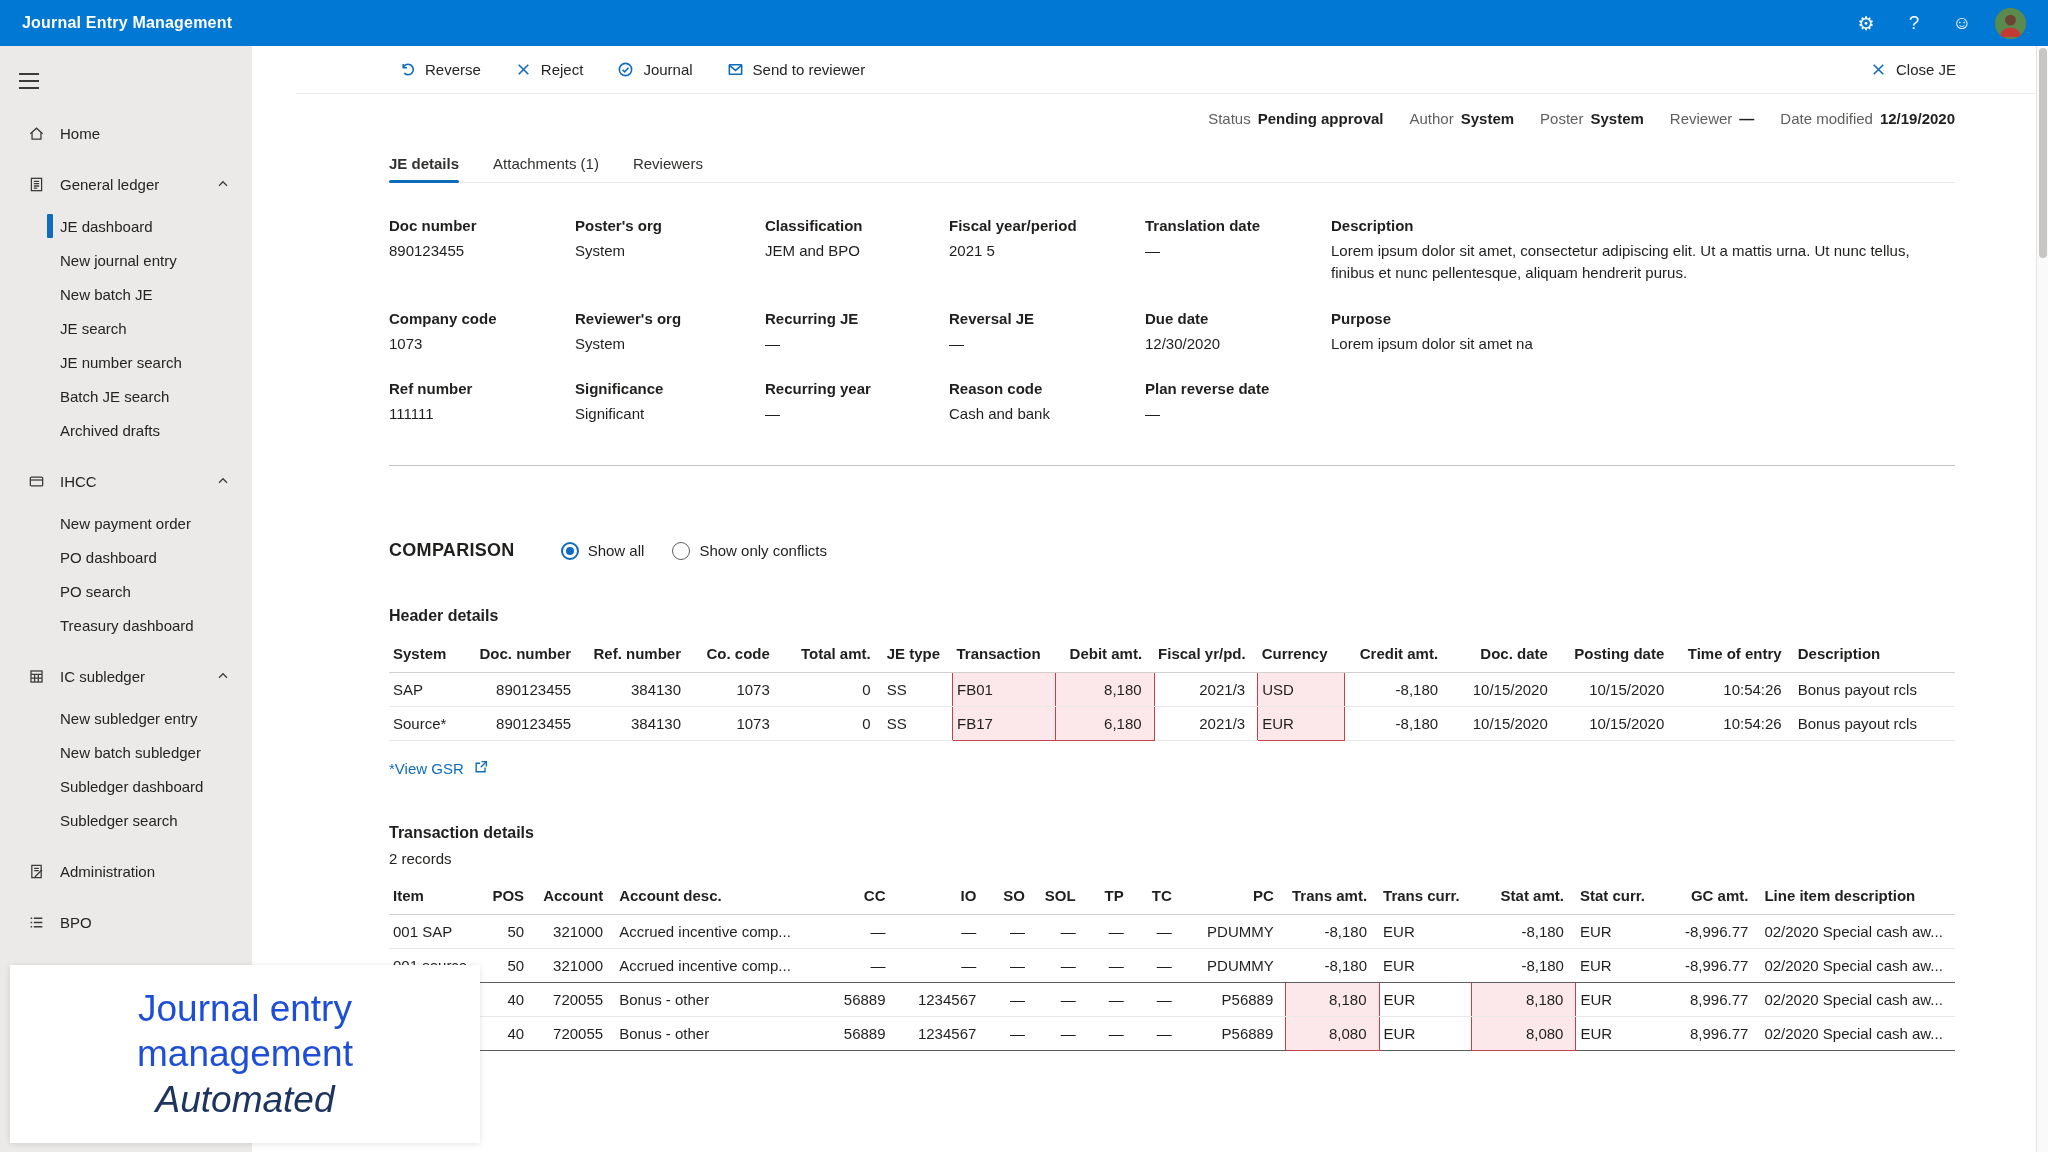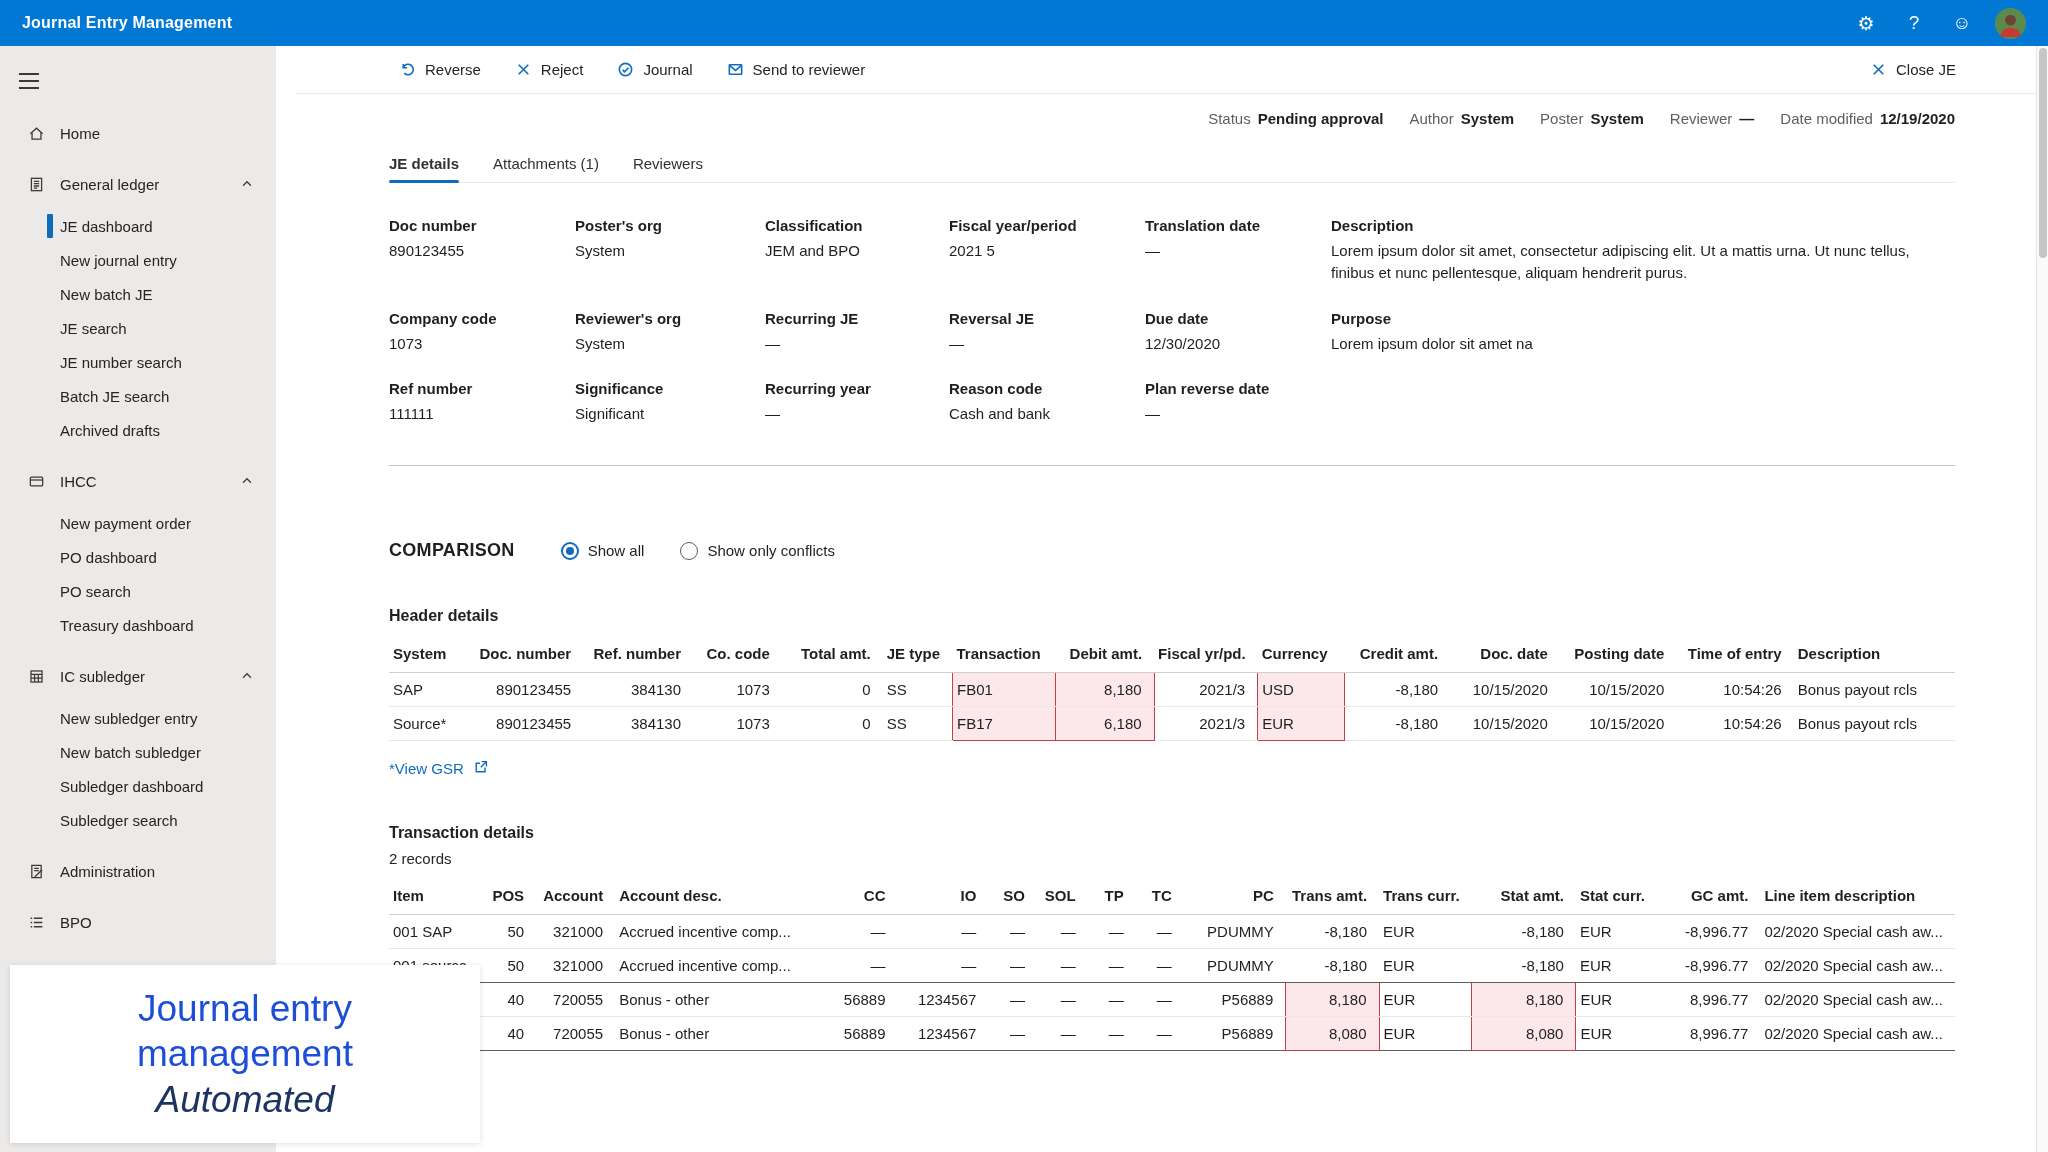--- a/index.html
+++ b/index.html
@@ -20,21 +20,21 @@
   .tb-icon {
     width:34px; height:34px; display:flex; align-items:center; justify-content:center;
     font-size:19px; color:#fff; cursor:pointer; margin-left:14px;
   }
   .avatar {
     width:31px; height:31px; border-radius:50%; overflow:hidden; margin-left:16px;
     cursor:pointer; flex:none; background:#5b8a4e;
   }
   
   .sidebar {
-    position:absolute; top:46px; left:0; bottom:0; width:276px;
+    position:absolute; top:46px; left:0; bottom:0; width:252px;
     background:#eceae8; z-index:5; padding-top:18px;
   }
   .hamburger { width:34px; height:34px; margin-left:16px; display:flex; flex-direction:column;
     justify-content:center; gap:5px; cursor:pointer; }
   .hamburger i { display:block; width:20px; height:2px; background:#3b3a39; margin-left:3px; }
   .nav-row { display:flex; align-items:center; height:34px; padding-left:28px; cursor:pointer;
     position:relative; color:#252423; }
   .nav-top { margin-top:17px; }
   .nav-first { margin-top:18px; }
   .nav-group { margin-top:8px; }
@@ -425,21 +425,21 @@
         <div class="field">
           <div class="field-label">Plan reverse date</div>
           <div class="field-value">—</div>
         </div>
       </div>
 
     <hr class="divider">
 
     <div class="cmp-row">
       <span class="cmp-title">COMPARISON</span>
-      <span id="cmp-options" style="display:flex;align-items:center;gap:8px;">
+      <span id="cmp-options" style="display:flex;align-items:center;">
           <span class="radio-opt">
             <span class="radio sel">
               <i></i>
             </span>
             <span>Show all</span>
           </span>
           <span class="radio-opt">
             <span class="radio"></span>
             <span>Show only conflicts</span>
           </span>

